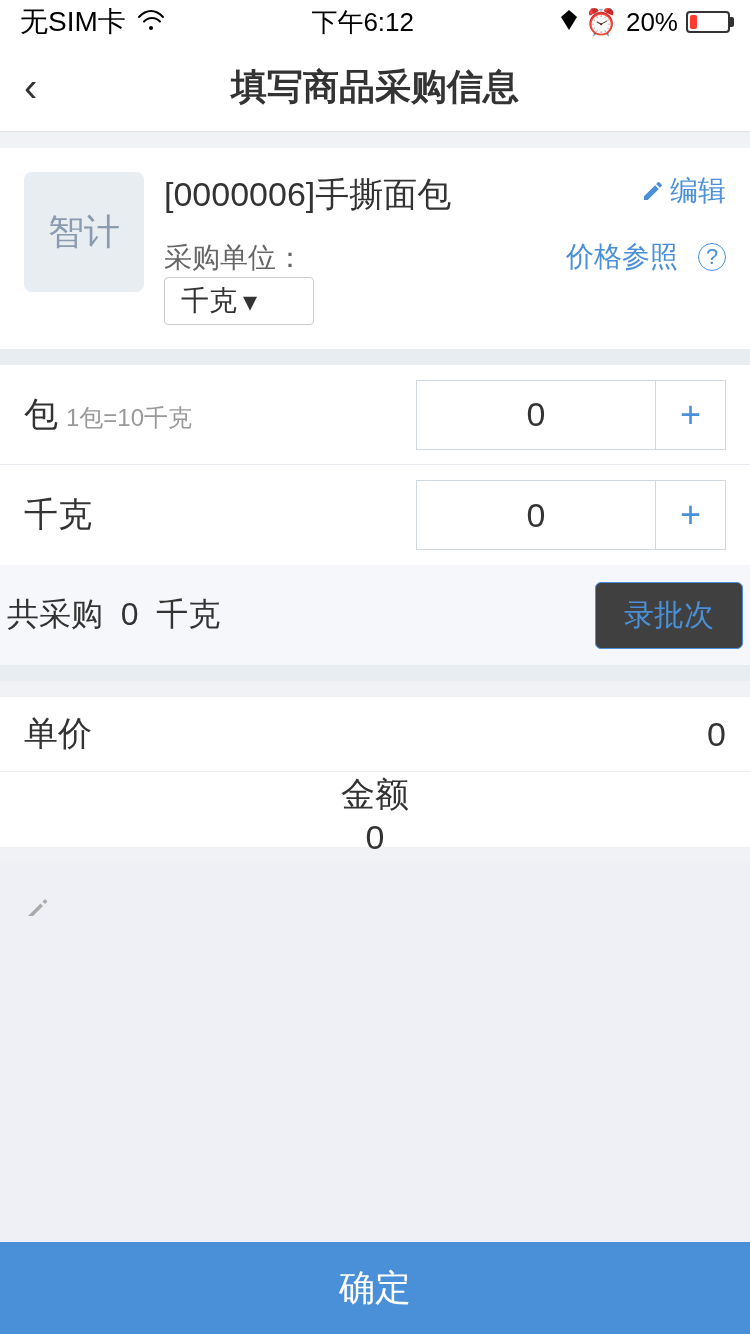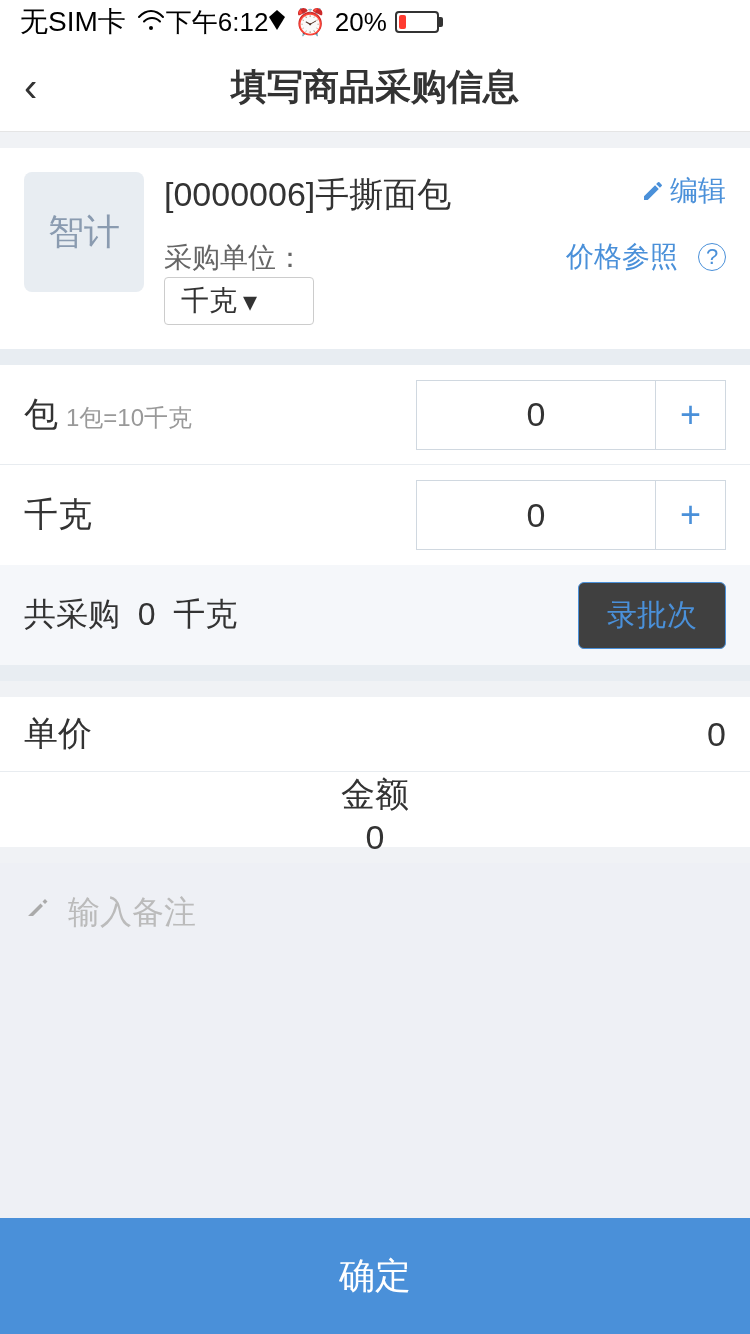--- a/index.html
+++ b/index.html
@@ -13,20 +13,21 @@
       font-size: 32px;
       color: #333;
     }
 
     
     .status-bar {
       height: 44px;
       background: #fff;
       display: flex;
       align-items: center;
+      justify-content: space-between;
       padding: 8px 20px;
       font-size: 28px;
       color: #000;
     }
     .status-left {
       display: flex;
       align-items: center;
       gap: 10px;
       font-size: 28px;
     }
@@ -221,21 +222,21 @@
       align-items: center;
       justify-content: center;
       font-size: 36px;
       color: #4a90d9;
       cursor: pointer;
     }
 
     
     .total-row {
       background: #f5f7fa;
-      padding: 0 24px;
+      padding: 0 7px;
       height: 100px;
       display: flex;
       align-items: center;
       justify-content: space-between;
       margin-top: 0;
     }
     .total-text {
       font-size: 32px;
       color: #333;
     }
@@ -300,21 +301,21 @@
       background: #eef0f5;
       min-height: 320px;
     }
 
     
     .bottom-btn {
       position: fixed;
       bottom: 0;
       left: 0;
       width: 750px;
-      height: 116px;
+      height: 92px;
       background: #4a90d9;
       display: flex;
       align-items: center;
       justify-content: center;
       font-size: 36px;
       color: #fff;
       cursor: pointer;
     }
 
     .page-wrapper {
@@ -432,20 +433,19 @@
       <span class="price-value">0</span>
     </div>
   </div>
 
   <div class="remarks-section">
     <span class="pencil-icon">
       <svg width="28" height="28" viewBox="0 0 28 28" fill="none">
         <path d="M4 20l2.5-2.5 10-10 2.5 2.5-10 10L4 20zM18.5 5.5l2.5-2.5 2.5 2.5-2.5 2.5z" fill="#aaa"></path>
       </svg>
     </span>
-    <span class="remarks-placeholder">输入备注</span>
   </div>
 
   <div class="empty-space"></div>
 
 </div>
 
 <div class="bottom-btn">确定</div>
 
 </body></html>

